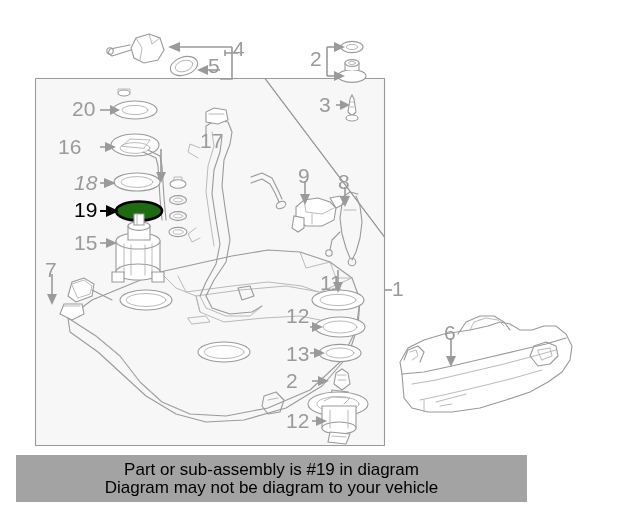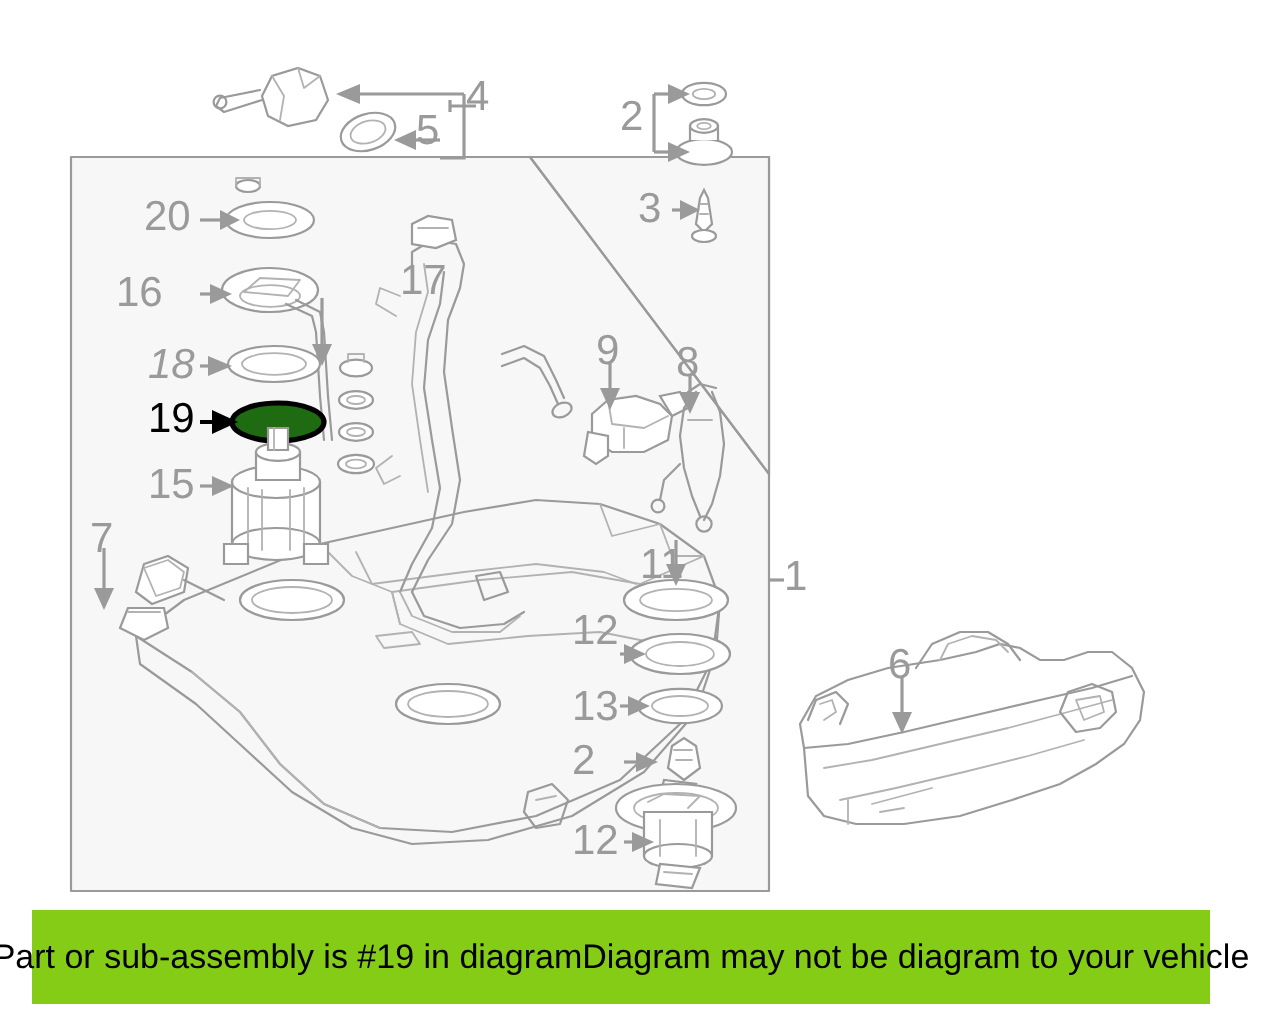--- a/index.html
+++ b/index.html
@@ -8,23 +8,23 @@
     background:#ffffff;
     font-family:"Liberation Sans", sans-serif;
     overflow:hidden;
     position:relative;
   }
   #stage{position:absolute;left:0;top:0;width:640px;height:512px;}
   #diagram{position:absolute;left:0;top:0;width:640px;height:458px;}
   .banner{
     position:absolute;
     left:16px;top:455px;
-    width:589px;height:47px;
-    background:#84cc16;
-    display:flex;
+    width:511px;height:47px;
+    background:#a3a3a3;
+    display:flex;flex-direction:column;
     align-items:center;justify-content:center;
     line-height:1.02;
   }
   .banner-line{
     color:#000000;
     font-size:17px;
     font-family:"Liberation Sans", sans-serif;
     white-space:nowrap;
     letter-spacing:0px;
   }

